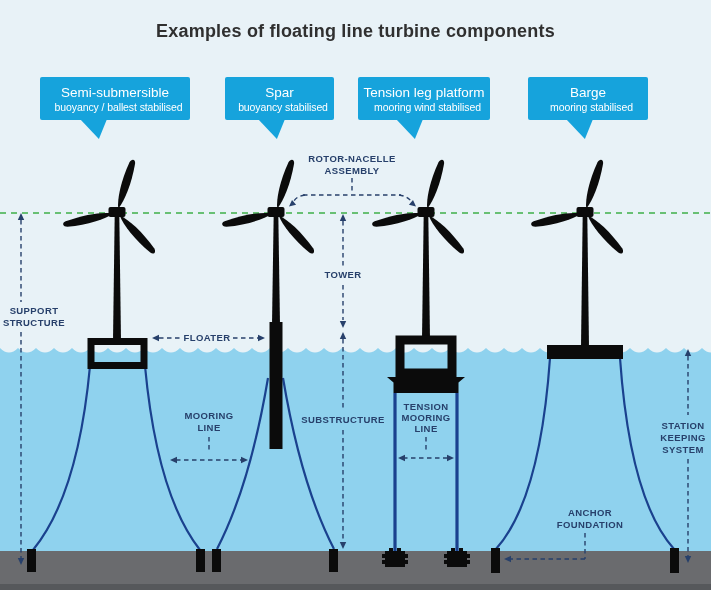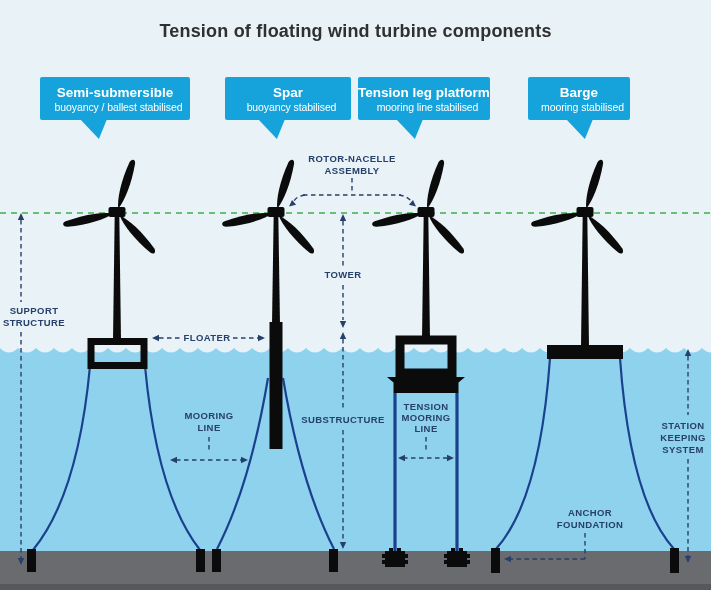--- a/index.html
+++ b/index.html
@@ -3,21 +3,21 @@
 <meta charset="utf-8">
 <style>
   html,body{margin:0;padding:0;}
   body{font-family:"Liberation Sans", sans-serif;}
   #stage{position:relative;width:711px;height:590px;background:#E8F2F7;overflow:hidden;}
   #diagram-svg{position:absolute;left:0;top:0;}
   .page-title{position:absolute;left:0;top:21px;width:711px;text-align:center;
     font-size:18px;font-weight:700;color:#303030;letter-spacing:.2px;}
   .bubble{position:absolute;height:43px;background:#16A3DC;color:#fff;border-radius:2px;
     display:flex;flex-direction:column;justify-content:center;align-items:center;text-align:center;}
-  .bubble .b-title{font-size:13.5px;font-weight:700;line-height:17px;white-space:nowrap;}
+  .bubble .b-title{font-size:13.5px;font-weight:400;line-height:17px;white-space:nowrap;}
   .bubble .b-sub{font-size:10.5px;font-weight:400;line-height:13px;white-space:nowrap;letter-spacing:-.1px;margin-left:7px;}
   .tail{position:absolute;top:119px;width:27px;height:20px;background:#16A3DC;
     clip-path:polygon(0% 0%,100% 0%,70% 100%);}
   .ann{font:700 9.5px "Liberation Sans", sans-serif;fill:#27406B;letter-spacing:.4px;}
   .dash{stroke:#27406B;stroke-width:1.4;fill:none;stroke-dasharray:4.5 3.5;}
   .arrow{fill:#27406B;stroke:none;}
   .moor{stroke:#1A418E;stroke-width:2.2;fill:none;}
   .tension{stroke:#1A418E;stroke-width:3.2;fill:none;}
   .blk{fill:#0B0B0B;}
 </style>
@@ -202,39 +202,39 @@
 
     <g>
       <text class="ann" x="590" y="516" text-anchor="middle">ANCHOR</text>
       <text class="ann" x="590" y="528" text-anchor="middle">FOUNDATION</text>
       <path class="dash" d="M585,533 V559"></path>
       <path class="dash" d="M585,559 H510"></path>
       <polygon class="arrow" points="504,559 511,555.8 511,562.2"></polygon>
     </g>
   </svg>
 
-  <div class="page-title">Tension of floating wind turbine components</div>
+  <div class="page-title">Examples of floating line turbine components</div>
 
   <div class="bubble" style="left:40px;top:77px;width:150px;">
     <div class="b-title">Semi-submersible</div>
     <div class="b-sub">buoyancy / ballest stabilised</div>
   </div>
   <div class="tail" style="left:80px;"></div>
 
-  <div class="bubble" style="left:225px;top:77px;width:126px;">
+  <div class="bubble" style="left:225px;top:77px;width:109px;">
     <div class="b-title">Spar</div>
     <div class="b-sub">buoyancy stabilised</div>
   </div>
   <div class="tail" style="left:258px;"></div>
 
   <div class="bubble" style="left:358px;top:77px;width:132px;">
     <div class="b-title">Tension leg platform</div>
-    <div class="b-sub">mooring line stabilised</div>
+    <div class="b-sub">mooring wind stabilised</div>
   </div>
   <div class="tail" style="left:396px;"></div>
 
-  <div class="bubble" style="left:528px;top:77px;width:102px;">
+  <div class="bubble" style="left:528px;top:77px;width:120px;">
     <div class="b-title">Barge</div>
     <div class="b-sub">mooring stabilised</div>
   </div>
   <div class="tail" style="left:566px;"></div>
 
 </div>
 
 </body></html>

